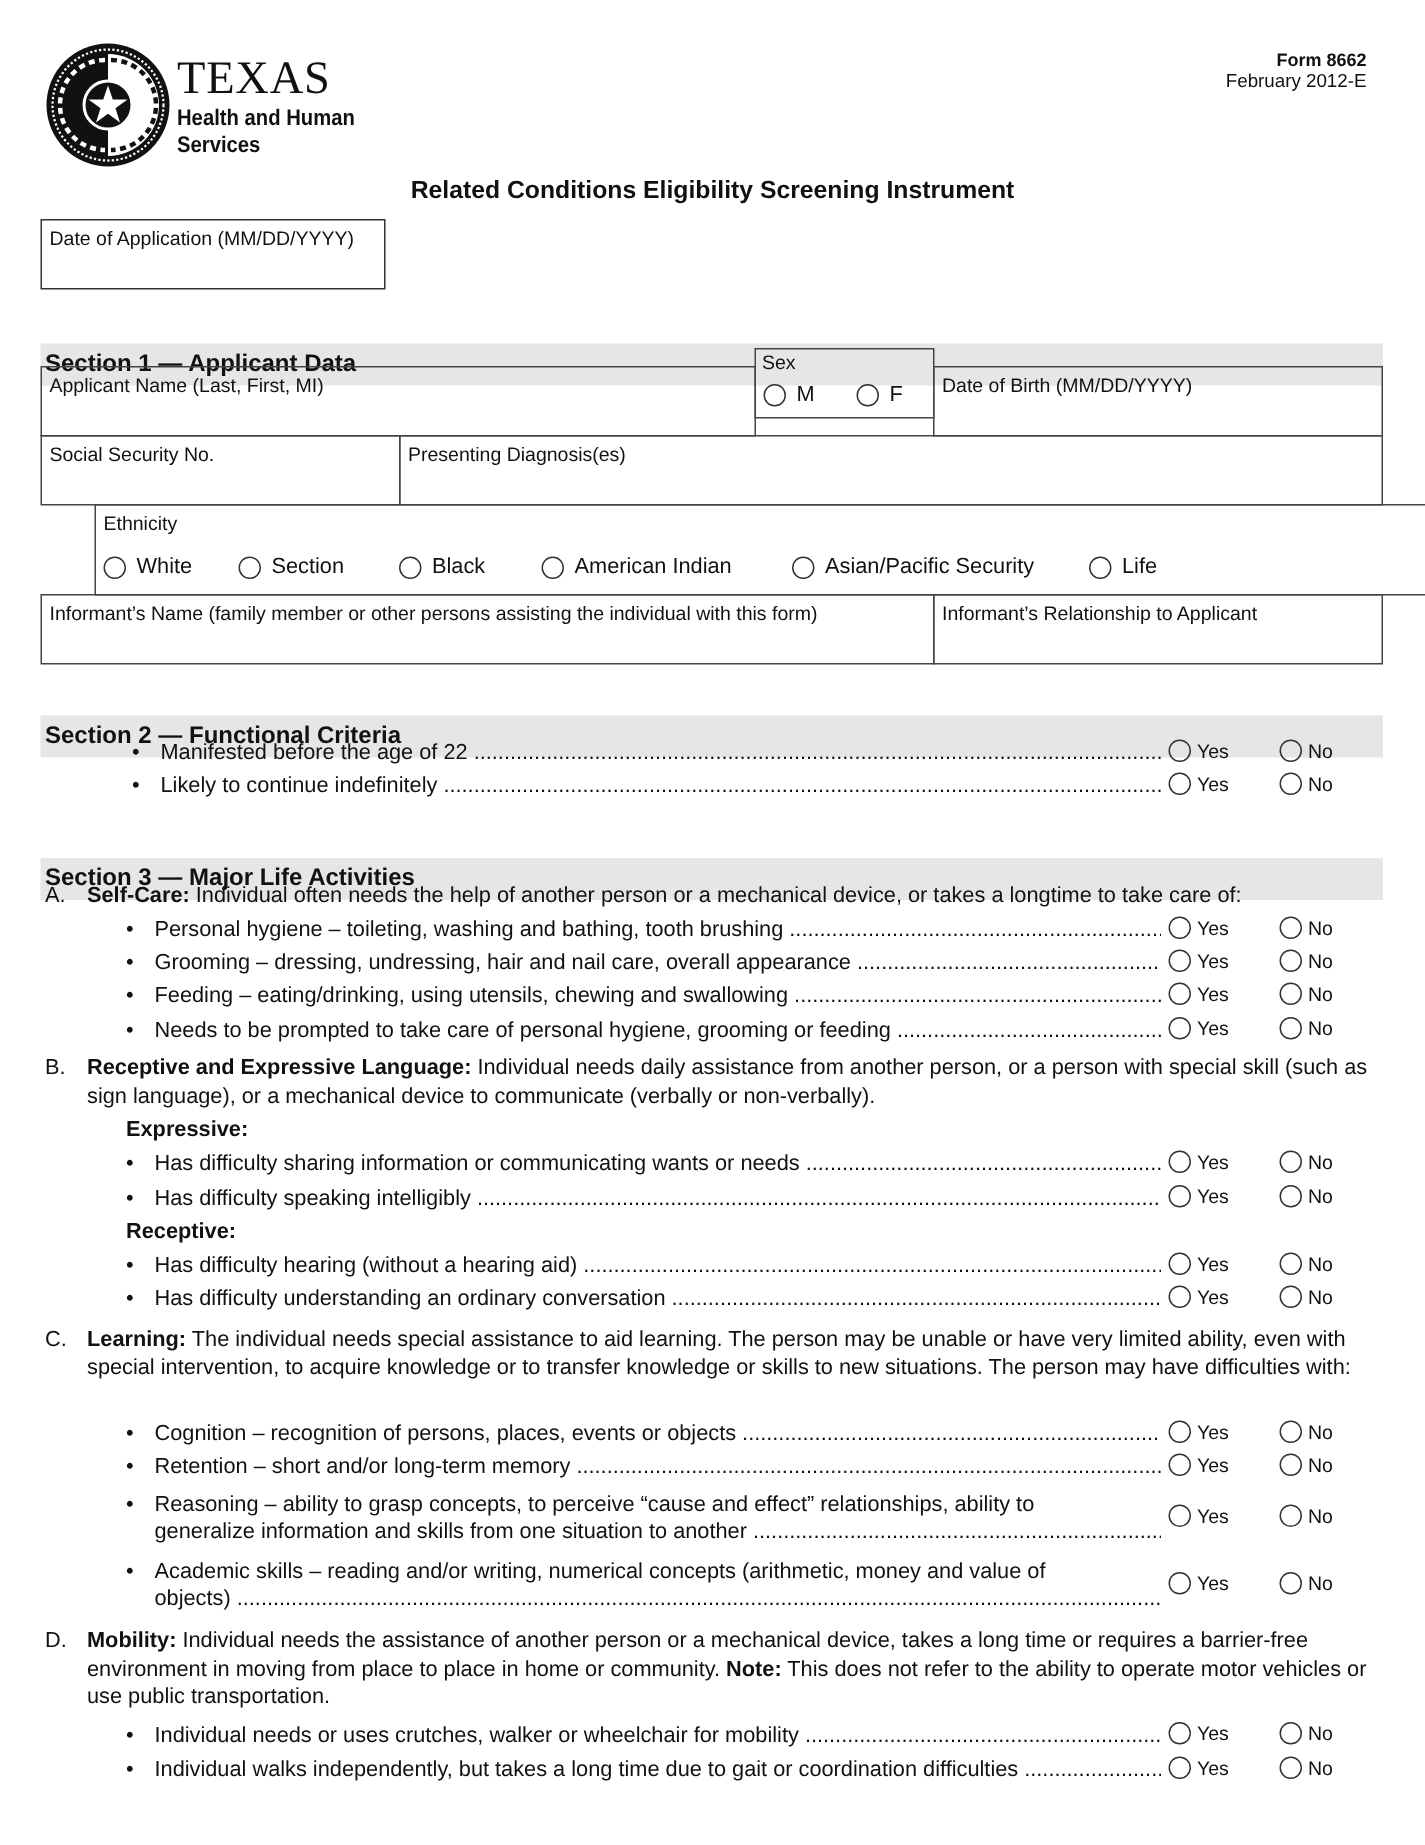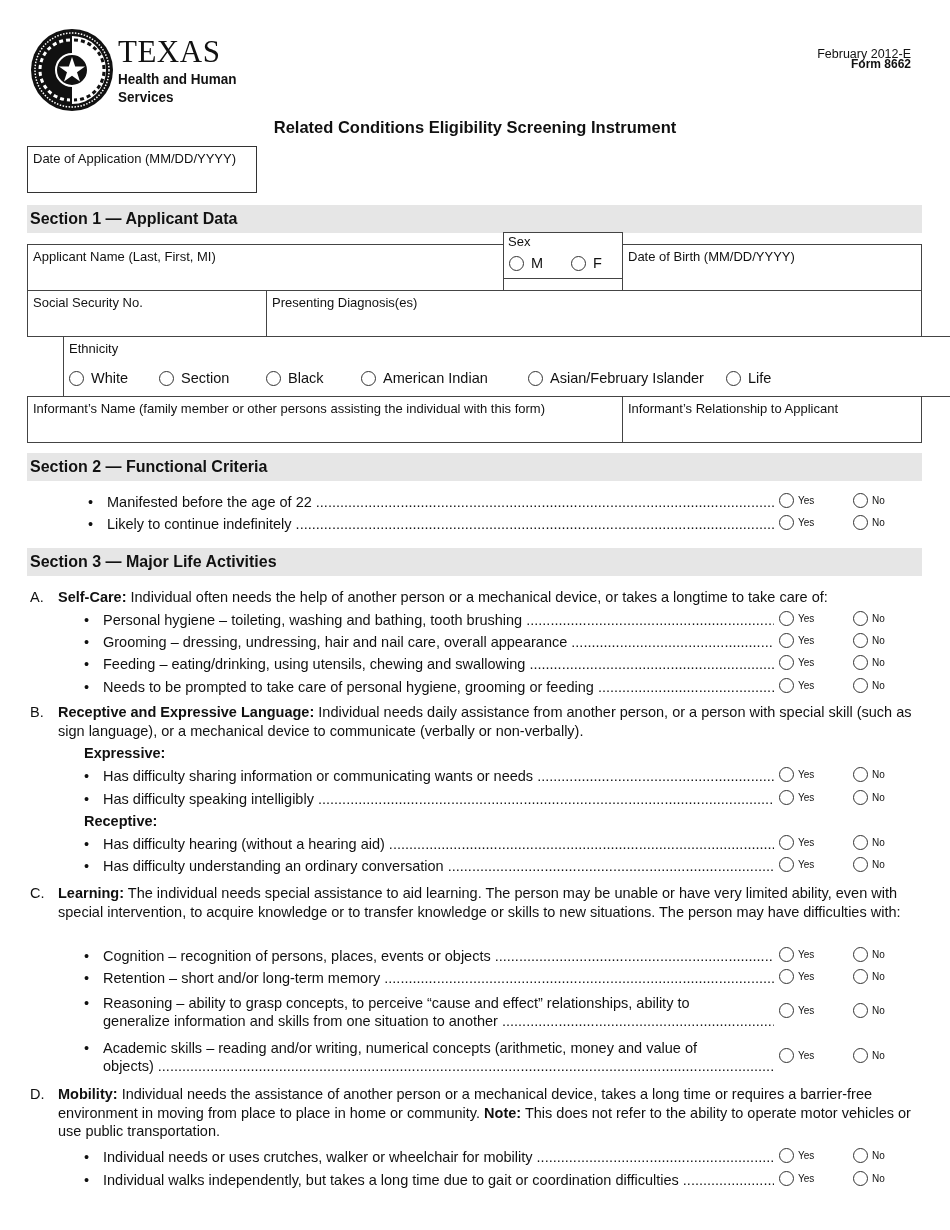--- a/index.html
+++ b/index.html
@@ -4,36 +4,36 @@
 <style>
   html,body{margin:0;padding:0;background:#fff;}
   body{width:950px;height:1230px;position:relative;font-family:"Liberation Sans",sans-serif;color:#111;overflow:hidden;}
   .abs{position:absolute;}
   
   #logo{left:30px;top:28px;width:220px;height:86px;}
   #logo-seal{position:absolute;left:0;top:0;width:84px;height:84px;}
   #logo-texas{position:absolute;left:88px;top:8px;font-family:"Liberation Serif",serif;font-size:31px;letter-spacing:0.5px;line-height:31px;}
   #logo-hhs1{position:absolute;left:88px;top:42px;font-size:15px;font-weight:bold;line-height:17px;transform:scaleX(0.9);transform-origin:left;}
   #logo-hhs2{position:absolute;left:88px;top:60px;font-size:15px;font-weight:bold;line-height:17px;transform:scaleX(0.9);transform-origin:left;}
-  #form-no{right:39px;top:33px;font-size:12px;font-weight:bold;text-align:right;margin-top:24px;}
+  #form-no{right:39px;top:33px;font-size:12px;font-weight:bold;text-align:right;}
   #form-date{right:39px;top:47px;font-size:12.5px;text-align:right;}
   #title{left:0;width:950px;top:118px;text-align:center;font-size:16.5px;font-weight:bold;}
   #app-date{left:27px;top:146px;width:230px;height:47px;border:1.3px solid #333;box-sizing:border-box;}
   .lbl{font-size:13px;line-height:15px;position:absolute;left:5px;top:4px;white-space:nowrap;}
-  .section{left:27px;width:895px;height:28px;background:#e6e6e6;}
+  .section{left:27px;width:895px;height:28px;background:#e6e6e6;margin-top:24px;}
   .section span{position:absolute;left:3px;top:5px;font-size:16px;font-weight:bold;}
   
   .cell{position:absolute;border:1.2px solid #444;box-sizing:border-box;}
   .radio{display:inline-block;width:15px;height:15px;border:1.2px solid #333;border-radius:50%;box-sizing:border-box;vertical-align:middle;}
   .opt{position:absolute;font-size:14.5px;white-space:nowrap;display:flex;align-items:center;gap:7px;}
   
   .item{position:absolute;left:84px;width:690px;font-size:14.5px;line-height:18px;}
   .item .bul{position:absolute;left:0;top:0;}
   .item .txt{position:absolute;left:19px;right:0;top:0;overflow:hidden;white-space:nowrap;}
-  .yn{position:absolute;font-size:10px;display:flex;align-items:center;gap:4px;}
+  .yn{position:absolute;font-size:13px;display:flex;align-items:center;gap:4px;}
   .para{position:absolute;left:30px;width:890px;font-size:14.5px;line-height:18.5px;}
   .para .letter{position:absolute;left:0;top:0;}
   .para .body{position:absolute;left:28px;right:0;top:0;}
   .sub{position:absolute;left:84px;font-size:14.5px;font-weight:bold;}
   .dots{letter-spacing:0px;}
 </style>
 </head>
 <body>
 
 <div id="logo" class="abs">
@@ -101,21 +101,21 @@
   <span class="opt" style="left:202px;top:33px;">
       <span class="radio"></span>
       <span>Black</span>
     </span>
   <span class="opt" style="left:297px;top:33px;">
       <span class="radio"></span>
       <span>American Indian</span>
     </span>
   <span class="opt" style="left:464px;top:33px;">
       <span class="radio"></span>
-      <span>Asian/February Islander</span>
+      <span>Asian/Pacific Security</span>
     </span>
   <span class="opt" style="left:662px;top:33px;">
       <span class="radio"></span>
       <span>Life</span>
     </span>
 </div>
 
 <div class="cell" style="left:27px;top:396px;width:596px;height:47px;">
   <span class="lbl">Informant’s Name (family member or other persons assisting the individual with this form)</span>
 </div>

